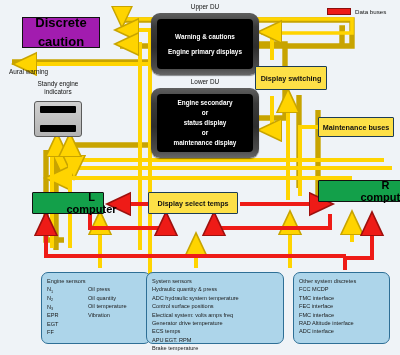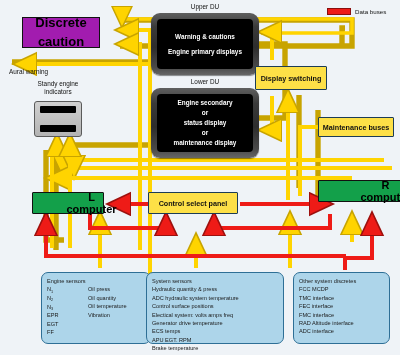--- a/index.html
+++ b/index.html
@@ -263,21 +263,21 @@
 
   <div class="box blue-box" style="left:318px;top:117px;width:76px;height:20px;">
     <span>Maintenance buses</span>
   </div>
 
   <div class="box green-box" style="left:32px;top:192px;width:72px;height:22px;">
     <span>L computer</span>
   </div>
 
   <div class="box blue-box" style="left:148px;top:192px;width:90px;height:22px;">
-    <span>Control select panel</span>
+    <span>Display select temps</span>
   </div>
 
   <div class="box green-box" style="left:318px;top:180px;width:88px;height:22px;">
     <span>R computer</span>
   </div>
 
   <div class="box blue-round" style="left:41px;top:272px;width:110px;height:72px;">
     <div style="width:100%">
       <div class="hdr">Engine sensors</div>
       <div class="two-col">

